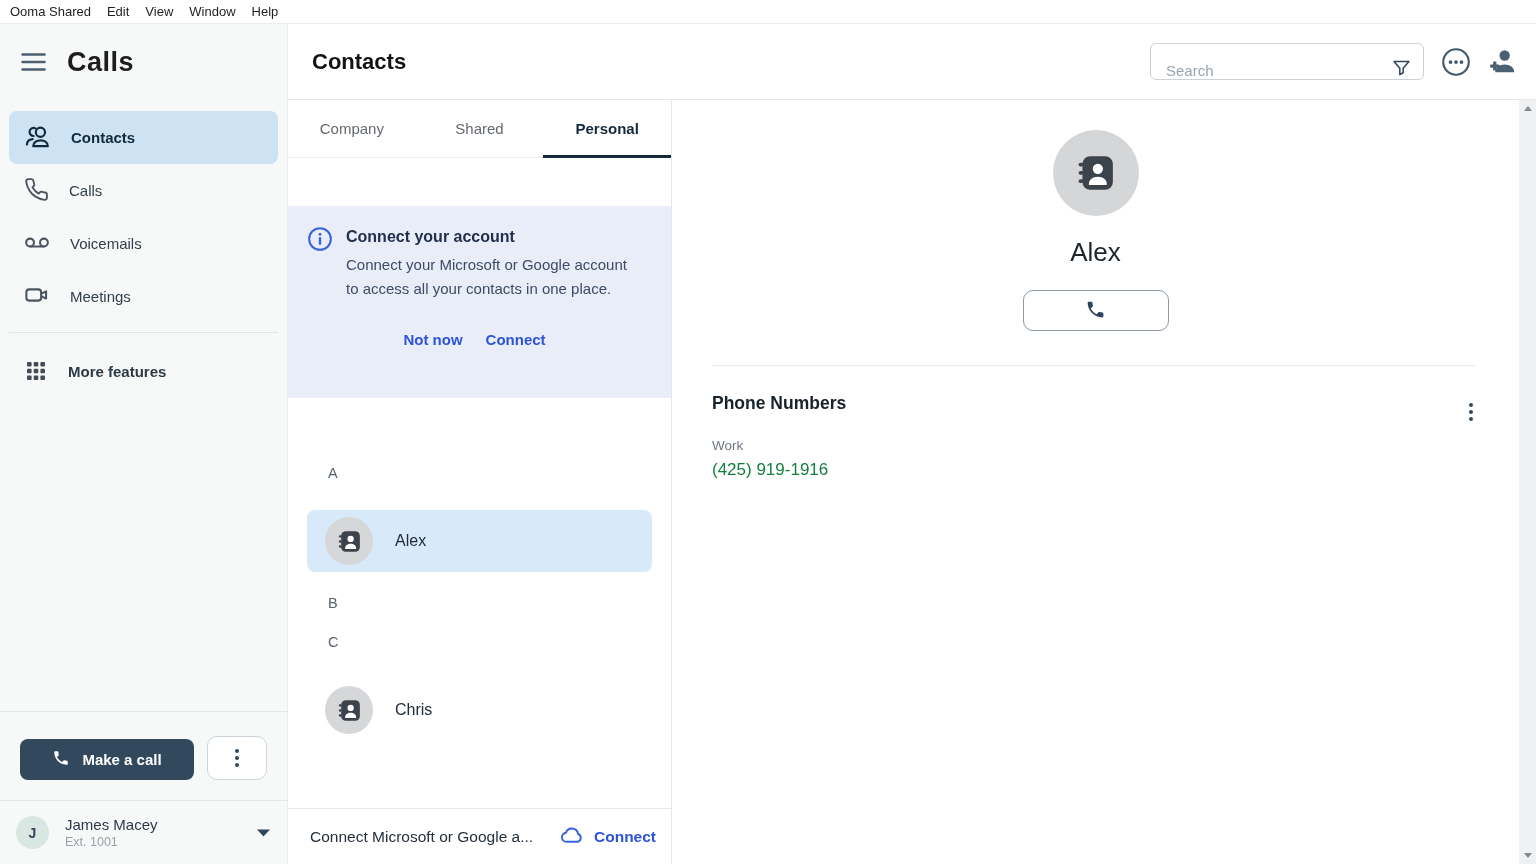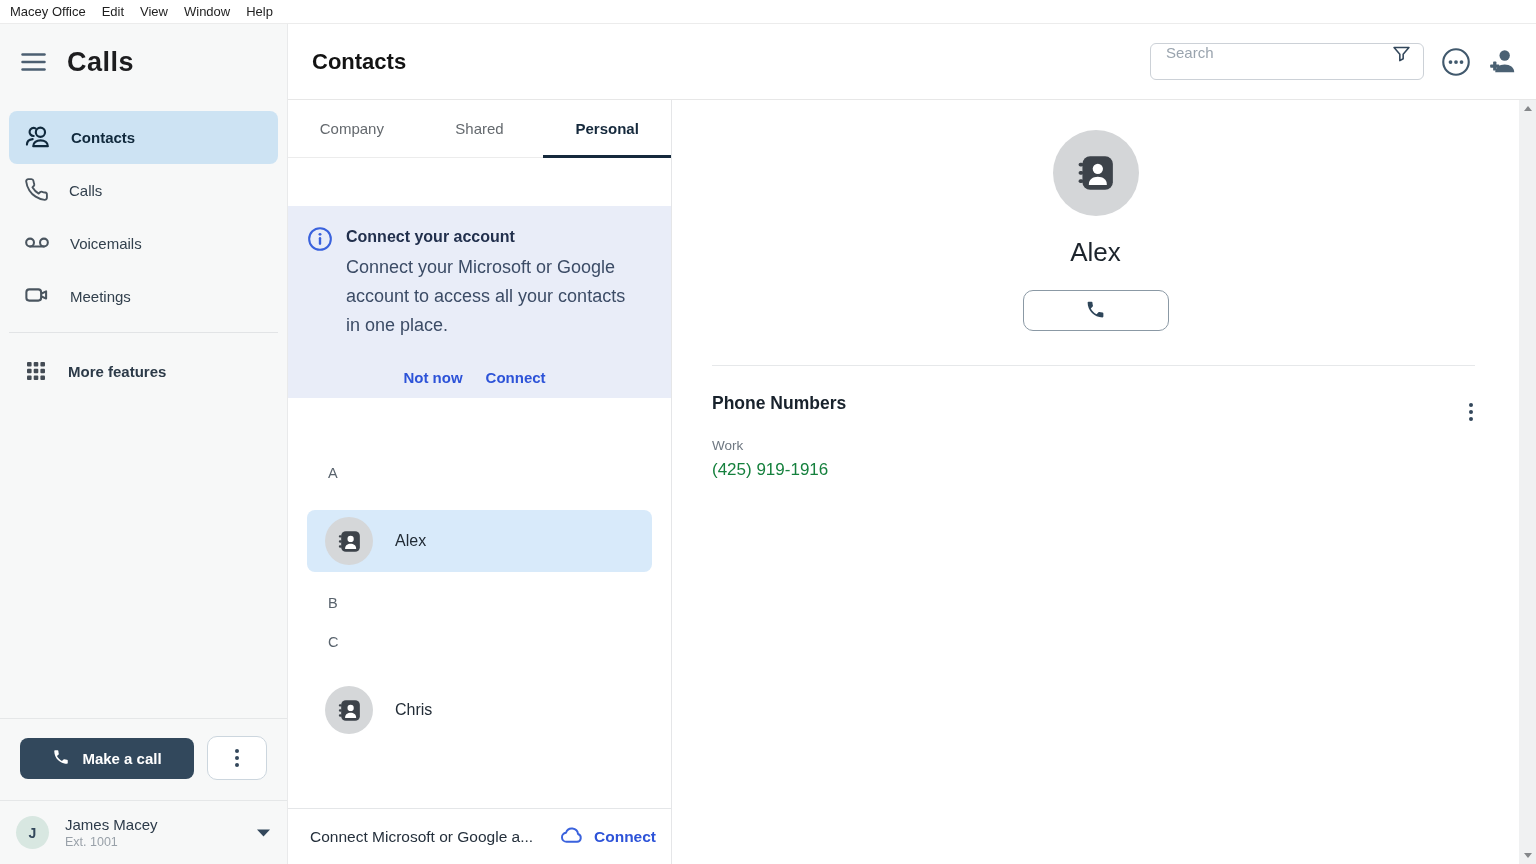--- a/index.html
+++ b/index.html
@@ -15,54 +15,54 @@
   
   .sidebar { width:288px; background:#f7f8f8; border-right:1px solid #e9eaeb; display:flex; flex-direction:column; flex:0 0 auto; }
   .logo-row { height:76px; display:flex; align-items:center; padding-left:21px; gap:21px; flex:0 0 auto; }
   .logo-text { font-size:27px; font-weight:bold; color:#1d1d1f; letter-spacing:.5px; }
   .nav { padding:11px 9px 0 9px; }
   .nav-item { height:53px; display:flex; align-items:center; gap:20px; padding-left:15px; border-radius:8px; font-size:15px; color:#32404d; cursor:pointer; }
   .nav-item svg { flex:0 0 auto; }
   .nav-item.active { background:#cde3f3; font-weight:bold; color:#10293c; }
   .nav-divider { border-top:1px solid #e2e4e6; margin:9px 0 12px 0; }
   .sidebar-spacer { flex:1; }
-  .sidebar-actions { border-top:1px solid #e5e7e8; padding:19px 20px 20px 20px; display:flex; gap:13px; flex:0 0 auto; }
+  .sidebar-actions { border-top:1px solid #e5e7e8; padding:26px 20px 20px 20px; display:flex; gap:13px; flex:0 0 auto;align-items:center; }
   .make-call-btn { width:174px; height:41px; background:#32485c; color:#fff; border:none; border-radius:8px; font-size:15px; font-weight:bold; font-family:inherit; display:flex; align-items:center; justify-content:center; gap:12px; cursor:pointer; }
   .more-btn { width:60px; height:44px; margin-top:-2px; background:#fff; border:1px solid #ccd6de; border-radius:10px; display:flex; align-items:center; justify-content:center; cursor:pointer; }
   .kebab { display:flex; flex-direction:column; gap:3px; }
   .kebab i { width:4px; height:4px; border-radius:50%; background:#33475b; }
   .profile { border-top:1px solid #e5e7e8; height:64px; display:flex; align-items:center; padding:0 16px; gap:16px; flex:0 0 auto; cursor:pointer; }
   .profile-avatar { width:33px; height:33px; border-radius:50%; background:#d8e7e1; color:#33475b; font-weight:bold; font-size:14px; display:flex; align-items:center; justify-content:center; flex:0 0 auto; }
   .profile-info { flex:1; }
   .profile-name { font-size:15px; color:#2c3a49; }
   .profile-ext { font-size:12.5px; color:#99a1a9; margin-top:2px; }
 
   
   .main { flex:1; display:flex; flex-direction:column; min-width:0; background:#fff; }
   .header { height:76px; display:flex; align-items:center; padding:0 19px 0 24px; border-bottom:1px solid #e7e7e7; flex:0 0 auto; }
   .page-title { font-size:22px; font-weight:bold; color:#131313; }
   .header-right { margin-left:auto; display:flex; align-items:center; gap:17px; }
-  .search-box { width:274px; height:37px; border:1px solid #ccd1d7; border-radius:6px; display:flex; align-items:flex-start; padding:0 11px 0 15px; background:#fff; }
+  .search-box { width:274px; height:37px; border:1px solid #ccd1d7; border-radius:6px; display:flex; align-items:flex-end; padding:0 11px 0 15px; background:#fff; }
   .search-box input { flex:1; border:none; outline:none; font-size:15px; color:#333; font-family:inherit; background:transparent; min-width:0; }
   .search-box input::placeholder { color:#9aa4ae; }
   .icon-btn { background:none; border:none; padding:0; cursor:pointer; display:flex; align-items:center; }
 
   .content { flex:1; display:flex; min-height:0; }
 
   
   .list-panel { width:384px; border-right:1px solid #e5e6e8; display:flex; flex-direction:column; flex:0 0 auto;gap:48px; }
   .tabs { height:58px; display:flex; border-bottom:1px solid #ececec; flex:0 0 auto; }
   .tab { flex:1; display:flex; align-items:center; justify-content:center; font-size:15px; color:#64696e; position:relative; cursor:pointer; }
   .tab.active { color:#15293c; font-weight:bold; }
   .tab.active::after { content:""; position:absolute; left:0; right:0; bottom:-1px; height:3px; background:#15293c; }
 
   .banner { height:192px; background:#e9edf8; padding:20px 22px 0 19px; flex:0 0 auto; }
   .banner-row { display:flex; gap:13px; }
   .banner-title { font-size:16px; font-weight:bold; color:#22304d; padding-top:2px; }
-  .banner-body { font-size:18px; color:#3c4c66; line-height:1.6; width:288px; margin-top:7px; }
+  .banner-body { font-size:15px; color:#3c4c66; line-height:1.6; width:288px; margin-top:7px; }
   .banner-links { display:flex; justify-content:center; gap:23px; margin-top:30px; padding-right:7px; }
   .banner-link { font-size:15px; font-weight:bold; color:#2d53d8; cursor:pointer; }
 
   .contact-list { flex:1; overflow:hidden; padding:0 19px; }
   .section-letter { font-size:14.5px; color:#59636d; margin:23px 0 0 21px; }
   .section-letter.first { margin-top:19px; }
   .contact-row { height:62px; border-radius:8px; display:flex; align-items:center; gap:22px; padding-left:18px; margin-top:29px; cursor:pointer; }
   .contact-row.selected { background:#d8eafa; }
   .list-avatar { width:48px; height:48px; border-radius:50%; background:#d5d7d9; display:flex; align-items:center; justify-content:center; flex:0 0 auto; }
   .contact-name { font-size:16px; color:#222c36; }
@@ -89,21 +89,21 @@
   .scrollbar { width:17px; background:#f0f1f2; display:flex; flex-direction:column; justify-content:space-between; align-items:center; padding:6px 0; flex:0 0 auto; }
   .arrow-up { width:0; height:0; border-left:4.5px solid transparent; border-right:4.5px solid transparent; border-bottom:5.5px solid #85878a; }
   .arrow-down { width:0; height:0; border-left:4.5px solid transparent; border-right:4.5px solid transparent; border-top:5.5px solid #85878a; }
 </style>
 </head>
 <body>
 
 <div class="screen">
 
   <div class="menubar">
-    <span class="menu-item">Macey Office</span>
+    <span class="menu-item">Ooma Shared</span>
     <span class="menu-item">Edit</span>
     <span class="menu-item">View</span>
     <span class="menu-item">Window</span>
     <span class="menu-item">Help</span>
   </div>
 
   <div class="app">
 
     <div class="sidebar">
       <div class="logo-row">

